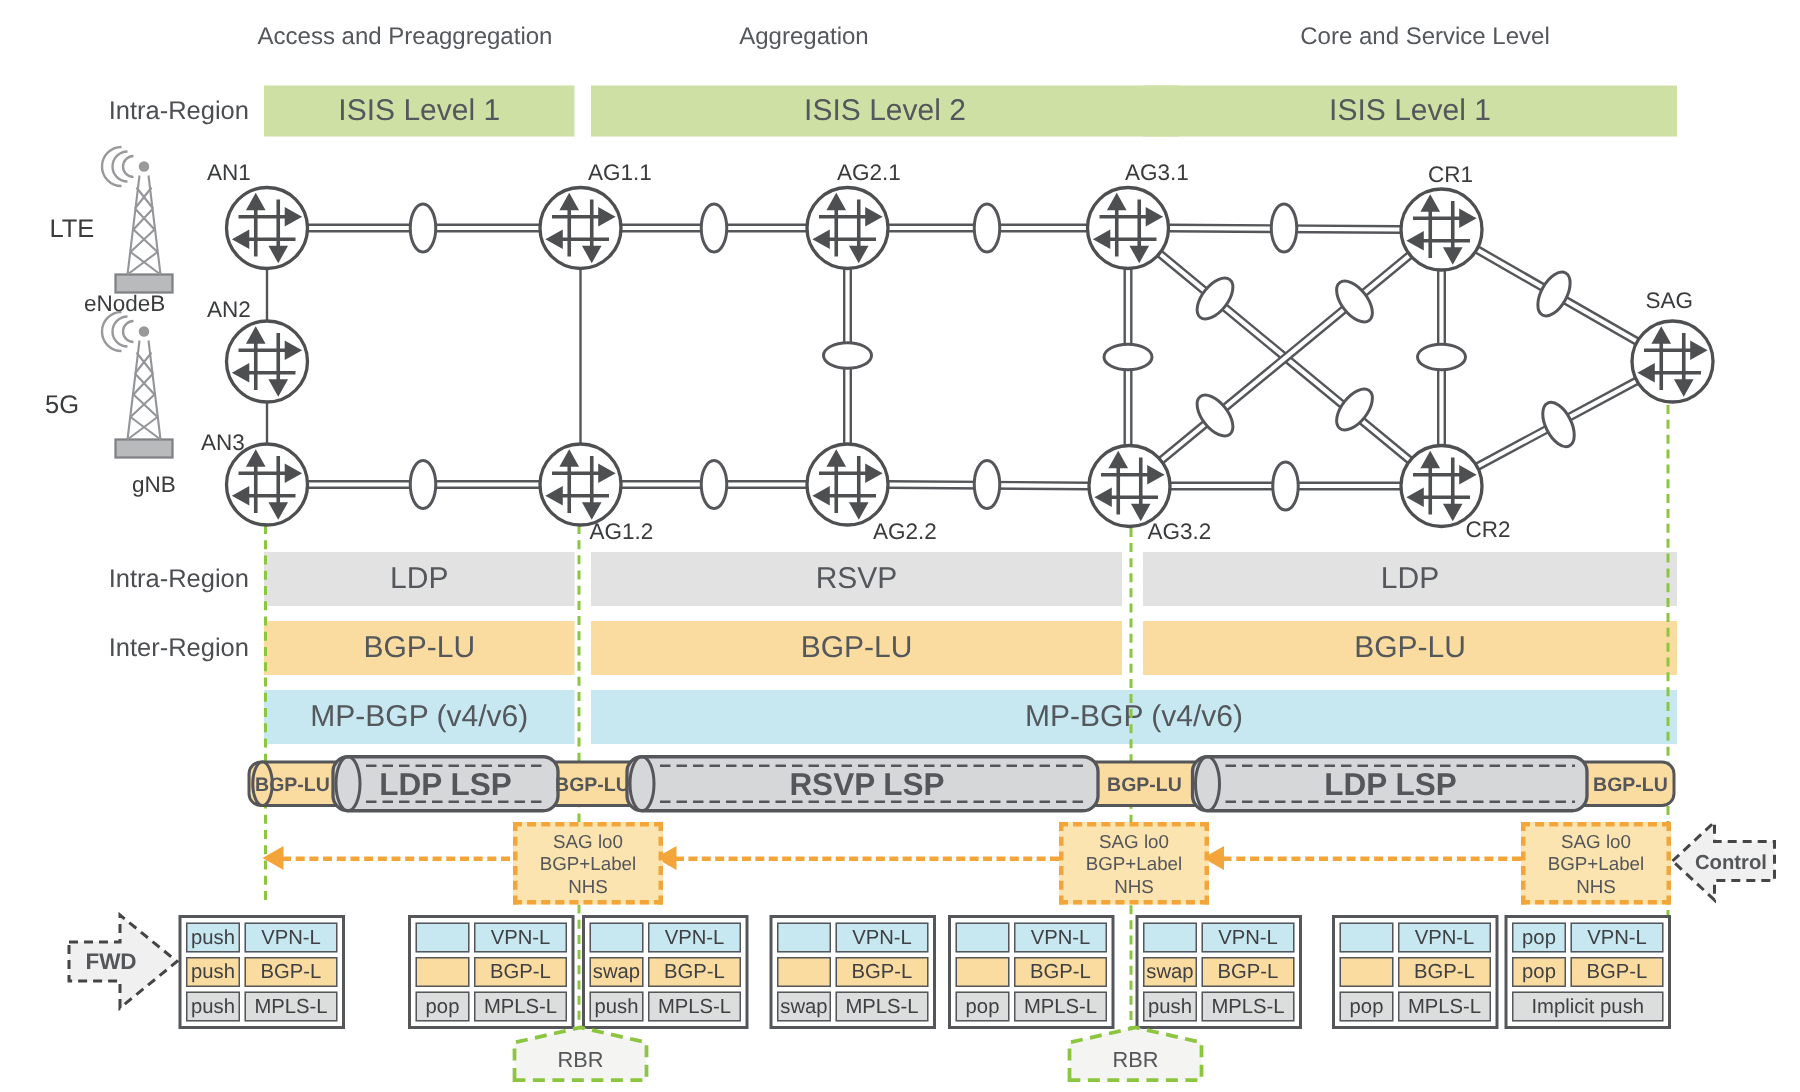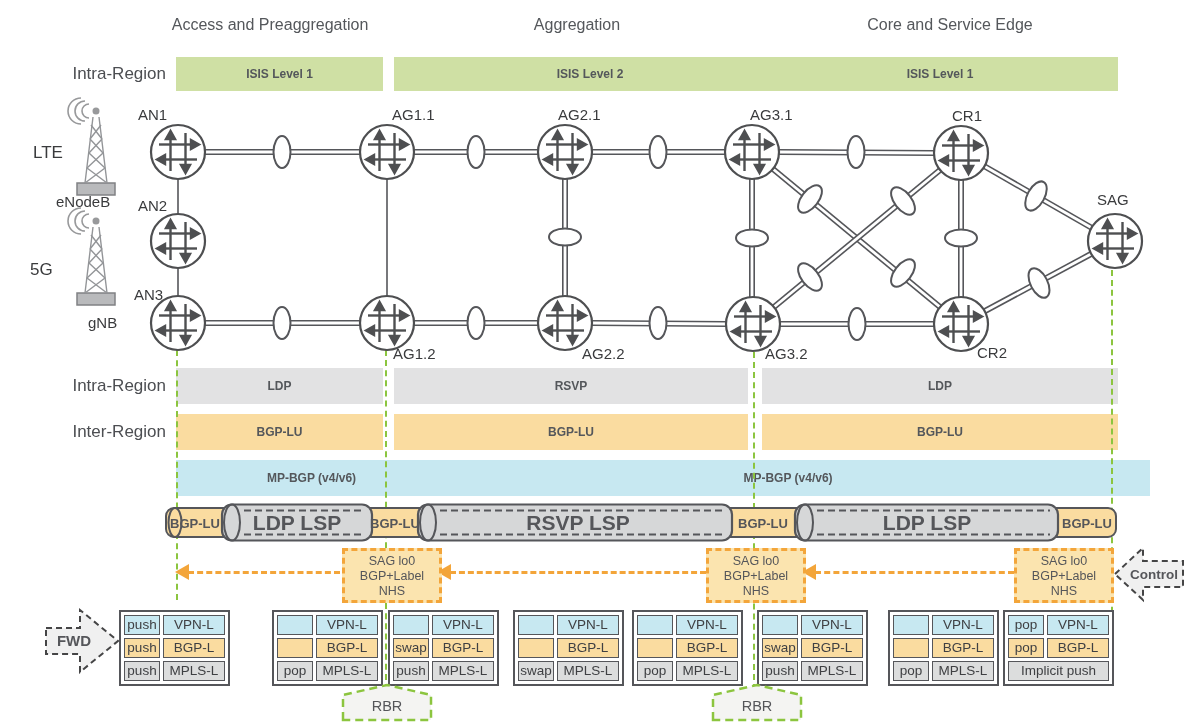--- a/index.html
+++ b/index.html
@@ -3,25 +3,25 @@
 <meta charset="utf-8">
 <style>
   html,body{margin:0;padding:0;background:#fff;}
   body{width:1200px;height:728px;position:relative;overflow:hidden;
        font-family:"Liberation Sans","DejaVu Sans",sans-serif;color:#55565a;}
   
   .rhead{position:absolute;top:16px;width:320px;text-align:center;font-size:16px;color:#54575b;}
   
   .rowlab{position:absolute;width:146px;left:20px;text-align:right;font-size:17px;color:#4c4e52;}
   
-  .bar{position:absolute;text-align:center;font-weight:bold;font-size:12px;color:#54575b;z-index:0;}
+  .bar{position:absolute;text-align:center;font-weight:normal;font-size:20px;color:#54575b;z-index:0;}
   .bar.green{background:var(--region_green);height:34px;line-height:34px;top:57px;}
   .bar.gray{background:var(--proto_gray);height:36px;line-height:36px;top:368px;}
   .bar.orange{background:var(--bgp_orange);height:36px;line-height:36px;top:414px;}
-  .bar.blue{background:var(--mpbgp_blue);height:36px;line-height:36px;top:460px;padding-left:32px;}
+  .bar.blue{background:var(--mpbgp_blue);height:36px;line-height:36px;top:460px;}
   
   .gline{position:absolute;width:0;border-left:2.5px dashed var(--dash_green);z-index:2;}
   
   .oline{position:absolute;top:571px;height:0;border-top:3px dashed var(--dash_orange);z-index:2;}
   .ohead{position:absolute;top:564px;width:0;height:0;border:8px solid transparent;
          border-right:14px solid var(--dash_orange);border-left:none;z-index:2;}
   
   .nhs{position:absolute;top:548px;width:94px;height:46px;background:#fbe4af;
        border:3px dashed var(--dash_orange);text-align:center;font-size:12.5px;line-height:15px;
        color:#55565a;padding-top:3px;z-index:3;}
@@ -34,22 +34,22 @@
   .cspan{grid-column:1/3;}
   svg text{font-family:"Liberation Sans","DejaVu Sans",sans-serif;}
   .topo{position:absolute;left:0;top:95px;z-index:2;}
   .tubes{position:absolute;left:0;top:500px;z-index:2;}
   .flowsvg{position:absolute;z-index:4;}
 </style>
 </head>
 <body>
 
 <div class="rhead" style="left:110px">Access and Preaggregation</div>
-<div class="rhead" style="left:417px">Aggregation</div>
-<div class="rhead" style="left:790px">Core and Service Edge</div>
+<div class="rhead" style="left:376px">Aggregation</div>
+<div class="rhead" style="left:790px">Core and Service Level</div>
 
 <div class="rowlab" style="top:57px;height:34px;line-height:34px">Intra-Region</div>
 <div class="bar green" style="left:176px;width:207px">ISIS Level 1</div>
 <div class="bar green" style="left:394px;width:392px">ISIS Level 2</div>
 <div class="bar green" style="left:762px;width:356px">ISIS Level 1</div>
 
 <div class="rowlab" style="top:368px;height:36px;line-height:36px">Intra-Region</div>
 <div class="bar gray" style="left:176px;width:207px">LDP</div>
 <div class="bar gray" style="left:394px;width:354px">RSVP</div>
 <div class="bar gray" style="left:762px;width:356px">LDP</div>

